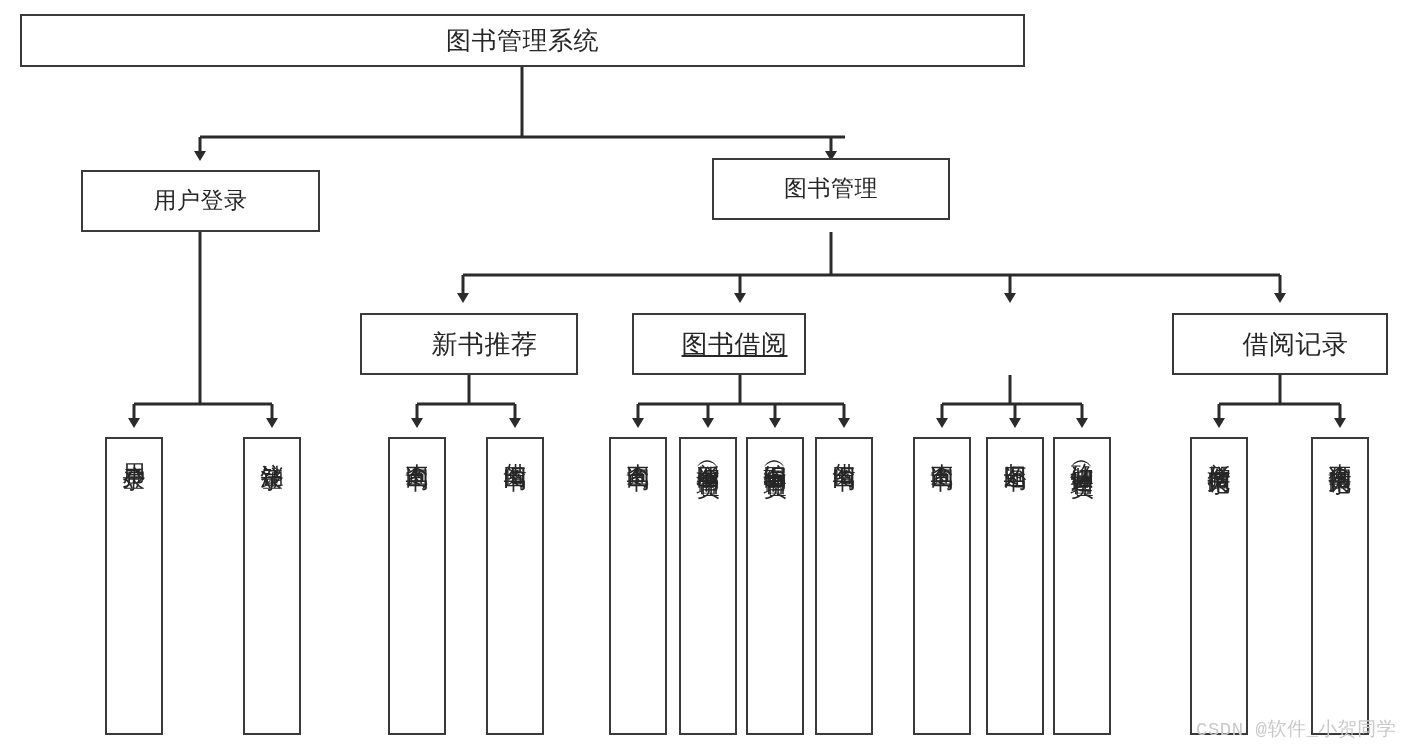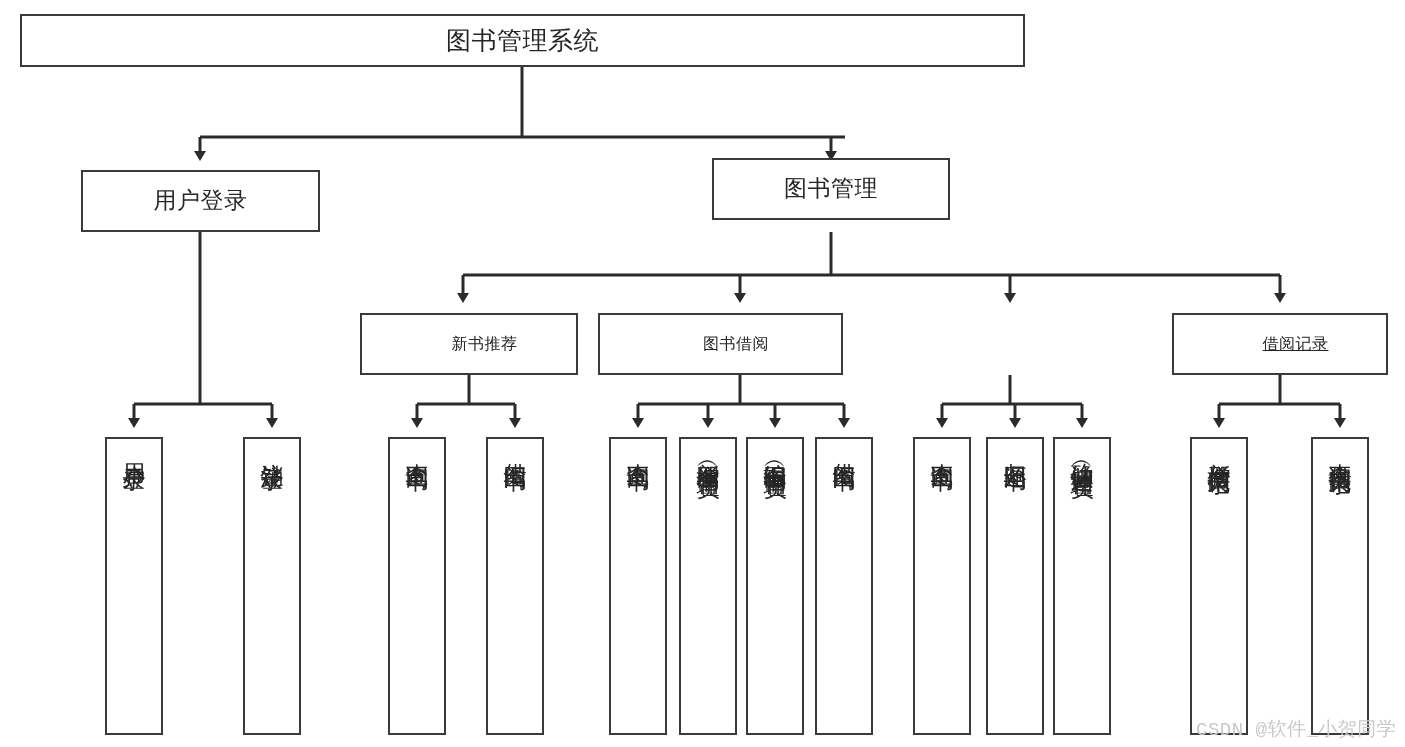--- a/index.html
+++ b/index.html
@@ -51,21 +51,21 @@
     padding-top: 6px;
   }
   .node.vert .label {
     writing-mode: vertical-rl;
     text-orientation: upright;
     line-height: 1.0;
     letter-spacing: 2px;
   }
   .node.root .label   { font-size: 25px; }
   .node.lvl1 .label   { font-size: 23px; }
-  .node.lvl2 .label   { font-size: 16px; margin-left: 31px; }
+  .node.lvl2 .label   { font-size: 26px; margin-left: 31px; }
   .node.vert .label   { font-size: 23px; }
   .watermark {
     position: absolute;
     color: #c9c9c9;
     font-size: 19px;
     white-space: nowrap;
     letter-spacing: 0.5px;
     font-family: Liberation Mono, monospace;
   }
 </style>
@@ -133,26 +133,26 @@
   </div>
 
   <div class="node horiz lvl1" style="left:712px; top:158px; width:238px; height:62px;">
     <span class="label">图书管理</span>
   </div>
 
   <div class="node horiz lvl2" style="left:360px; top:313px; width:218px; height:62px;">
     <span class="label">新书推荐</span>
   </div>
 
-  <div class="node horiz lvl2" style="left:598px; top:313px; width:245px; height:62px;">
+  <div class="node horiz lvl2" style="left:632px; top:313px; width:174px; height:62px;text-decoration:underline;">
     <span class="label">图书借阅</span>
   </div>
 
 
-  <div class="node horiz lvl2" style="left:1172px; top:313px; width:216px; height:62px;text-decoration:underline;">
+  <div class="node horiz lvl2" style="left:1172px; top:313px; width:216px; height:62px;">
     <span class="label">借阅记录</span>
   </div>
 
   <div class="node vert" style="left:105px; top:437px; width:58px; height:298px;">
     <span class="label">用户登录</span>
   </div>
 
   <div class="node vert" style="left:243px; top:437px; width:58px; height:298px;">
     <span class="label">注销登录</span>
   </div>

